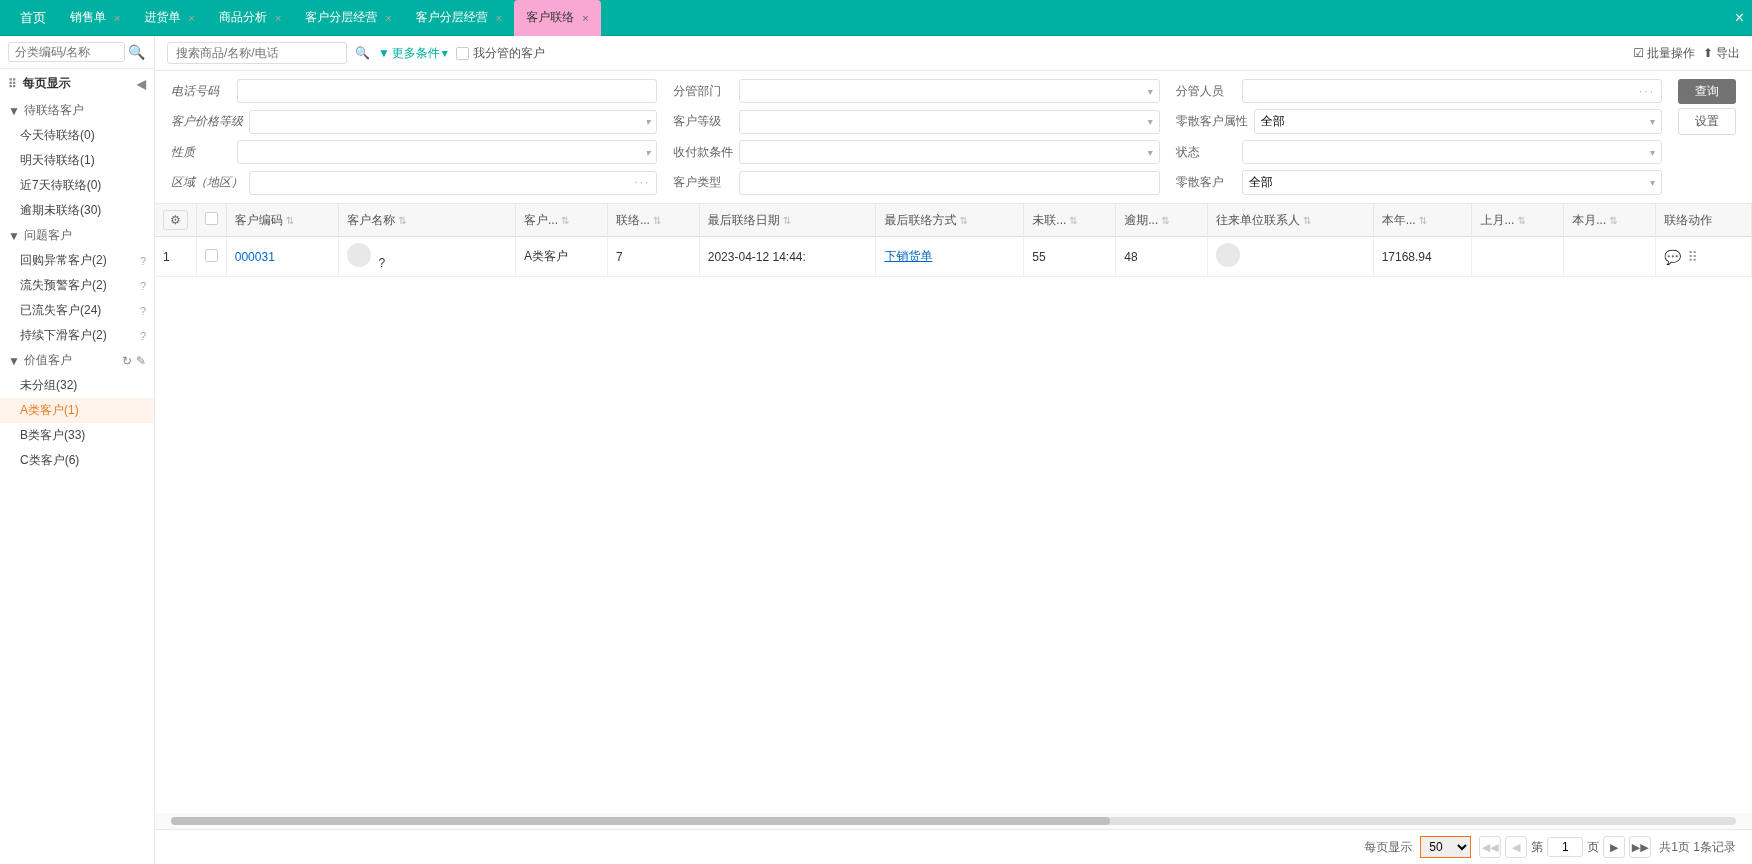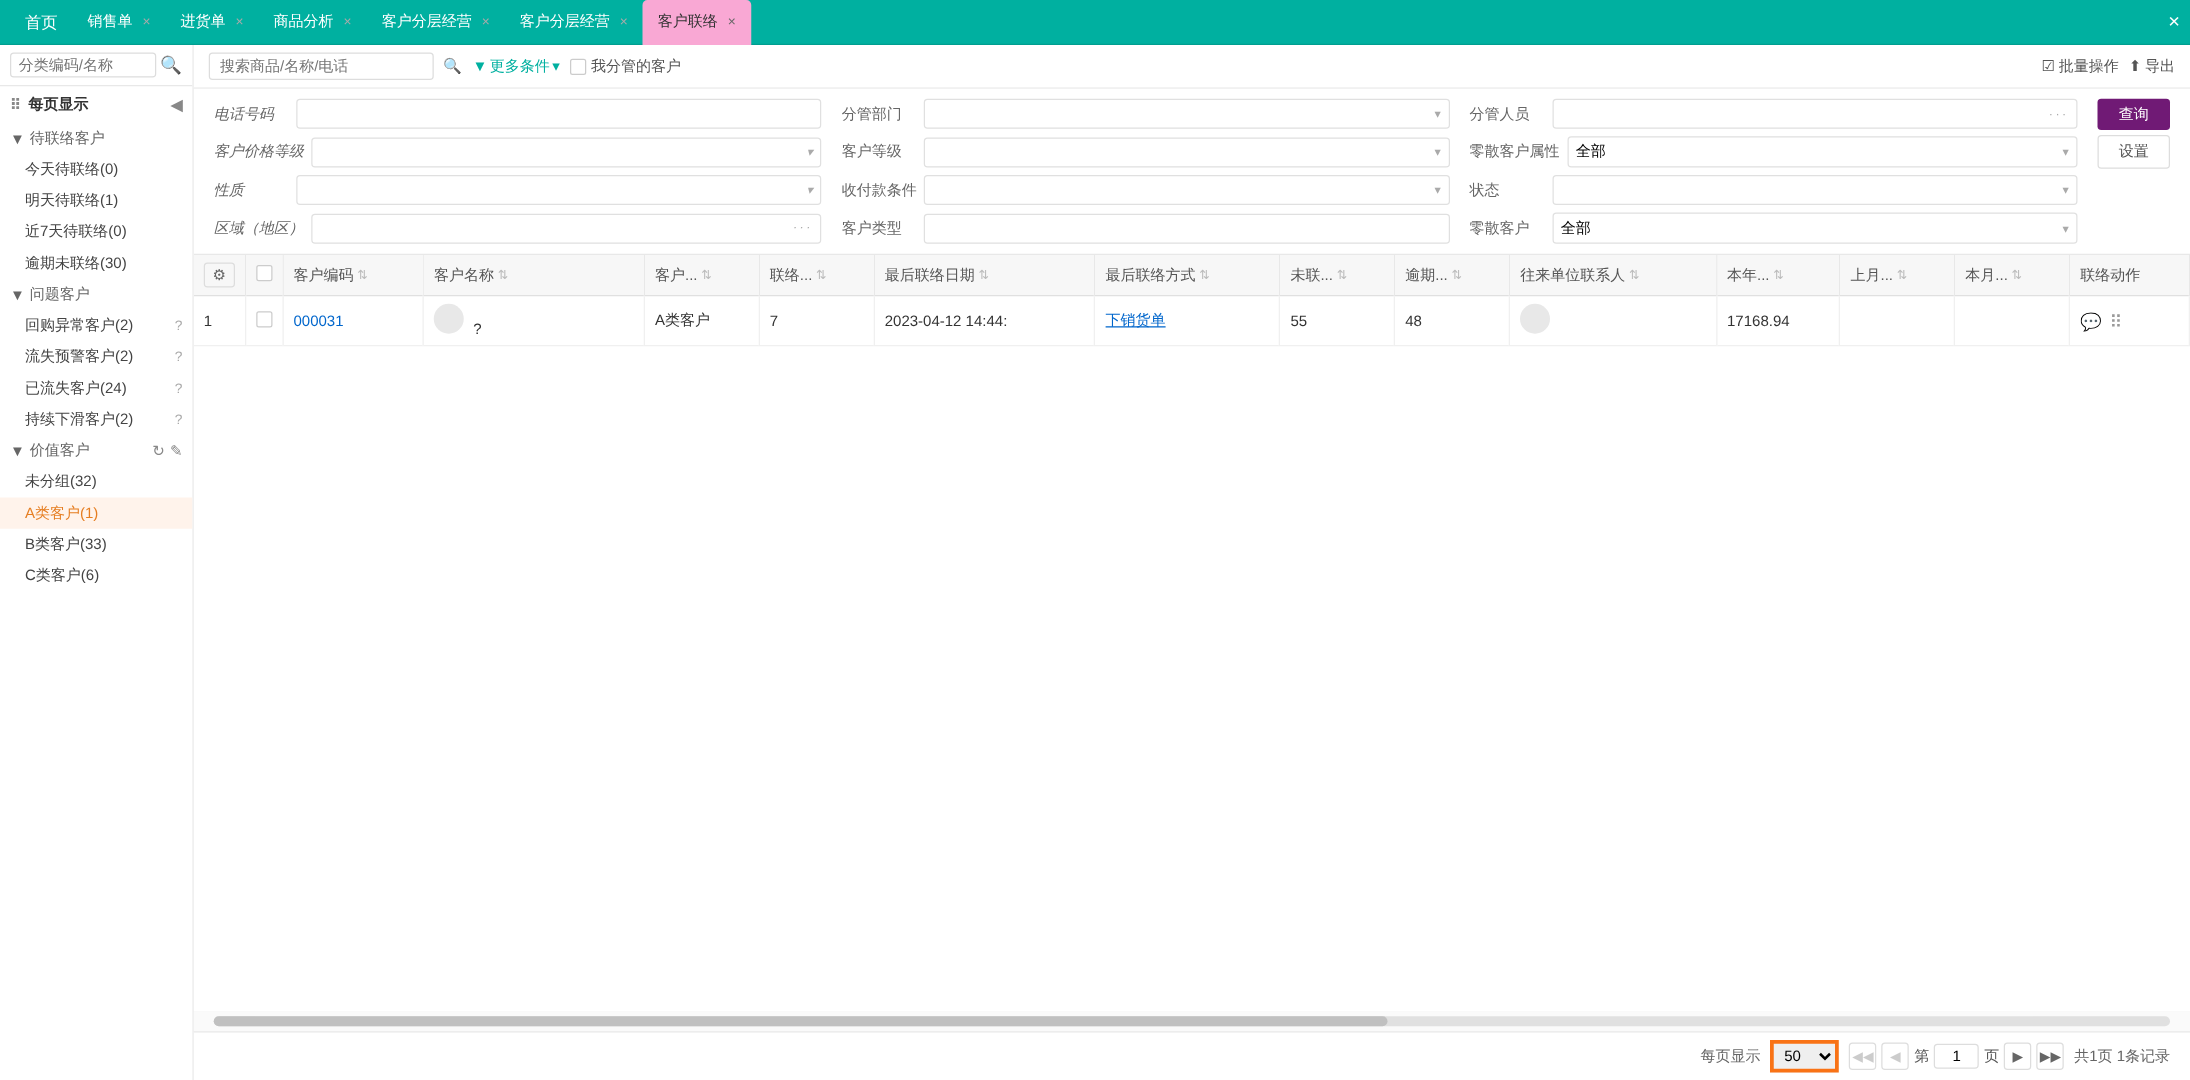--- a/index.html
+++ b/index.html
@@ -133,21 +133,21 @@
       min-height: 24px; background: #fff; cursor: pointer;
     }
     .filter-cell .filter-input .arrow-down { color: #aaa; font-size: 10px; }
     .filter-cell .filter-input .dots { color: #aaa; font-size: 10px; letter-spacing: 2px; }
 
     .filter-right-btn {
       display: flex; flex-direction: column; gap: 4px;
       padding-left: 8px; flex-shrink: 0;
     }
     .btn-query {
-      background: #701a75; color: #fff; border: none; border-radius: 3px;
+      background: #737373; color: #fff; border: none; border-radius: 3px;
       padding: 4px 16px; cursor: pointer; font-size: 12px; white-space: nowrap;
     }
     .btn-setting {
       background: #fff; color: #555; border: 1px solid #ddd; border-radius: 3px;
       padding: 4px 16px; cursor: pointer; font-size: 12px; white-space: nowrap;
       text-align: center;
     }
 
     
     .table-container {
@@ -184,21 +184,21 @@
     }
 
     
     .pagination-bar {
       display: flex; align-items: center; justify-content: flex-end;
       padding: 6px 16px; background: #fff; border-top: 1px solid #e8e8e8;
       flex-shrink: 0; gap: 8px;
     }
     .pagination-bar .page-size-label { color: #666; }
     .pagination-bar select {
-      border: 3px solid #f97316; border-radius: 0;
+      border: 1px solid #f97316; border-radius: 0;
       padding: 2px 4px; font-size: 12px; outline: none;
     }
     .pagination-bar .page-nav {
       display: flex; align-items: center; gap: 4px; color: #555;
     }
     .pagination-bar .page-nav .nav-btn {
       border: 1px solid #ddd; background: #fff; border-radius: 3px;
       width: 22px; height: 22px; display: flex; align-items: center; justify-content: center;
       cursor: pointer; font-size: 11px; color: #666;
     }

